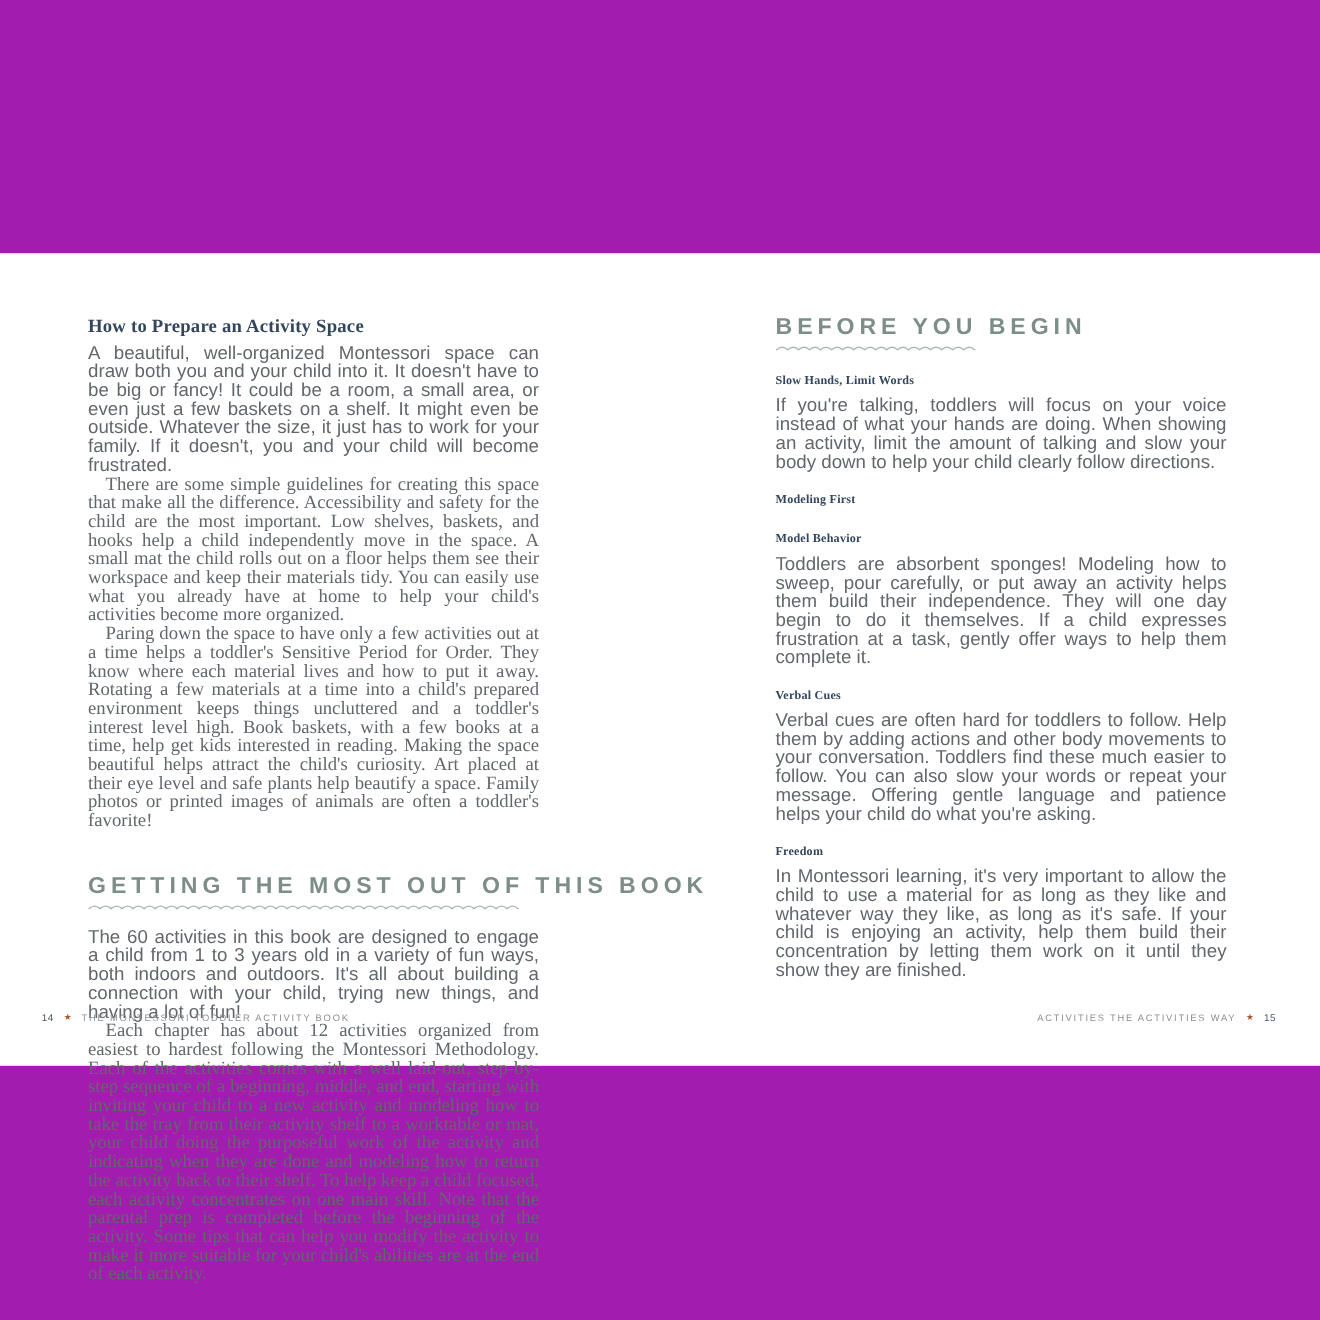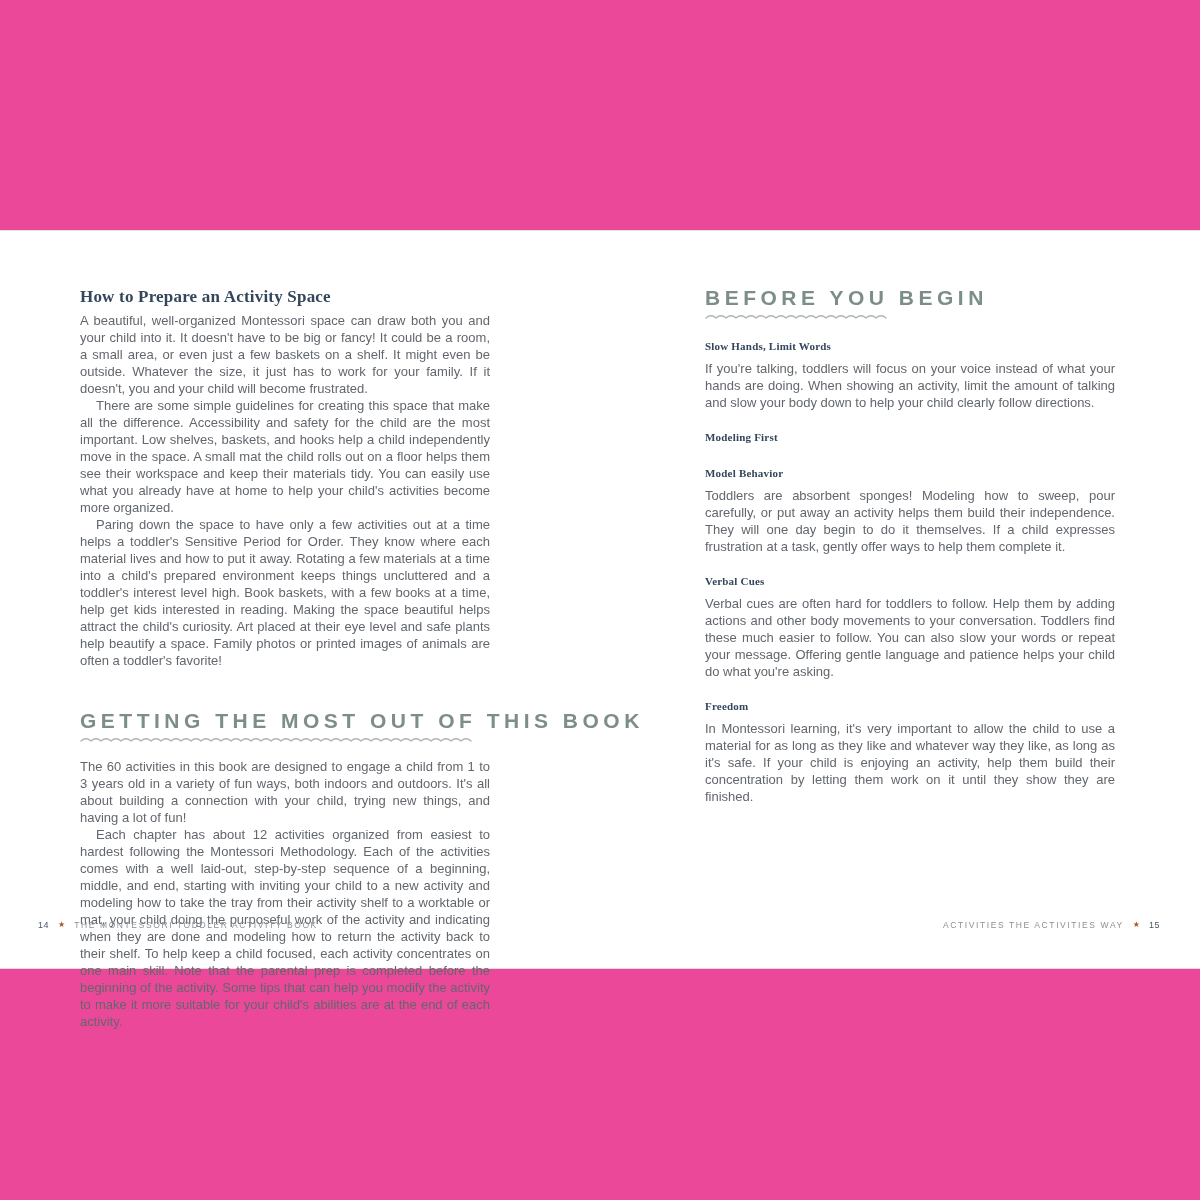--- a/index.html
+++ b/index.html
@@ -8,21 +8,21 @@
     background: #ffffff;
     width: 1200px;
     height: 1200px;
     font-family: "Liberation Sans", sans-serif;
     -webkit-font-smoothing: antialiased;
   }
   .canvas {
     position: relative;
     width: 1200px;
     height: 1200px;
-    background: #ec4899;
+    background: #a21caf;
     overflow: hidden;
   }
   .spread {
     position: absolute;
     top: 230px;
     left: 0;
     width: 1200px;
     height: 737px;
     background: #ffffff;
     border-top: 1px solid #e3e3e1;
@@ -60,27 +60,27 @@
     color: #7d8d88;
     font-size: 21px;
     line-height: 24px;
     letter-spacing: 4.5px;
     margin: 0;
     white-space: nowrap;
   }
   .wave { display: block; margin: 3px 0 0 0; }
 
   .body-text {
-    font-size: 13px;
+    font-size: 17px;
     line-height: 17px;
     color: #62676d;
     text-align: justify;
     margin: 0;
   }
-  .body-text.indent { text-indent: 16px; }
+  .body-text.indent { text-indent: 16px; font-family: Liberation Serif, serif; }
   .after-display { margin-top: 15px; }
   .display-block { margin-top: 40px; }
 
   .footer {
     position: absolute;
     top: 689px;
     font-size: 8.5px;
     letter-spacing: 1.6px;
     color: #8b9095;
     display: flex;

